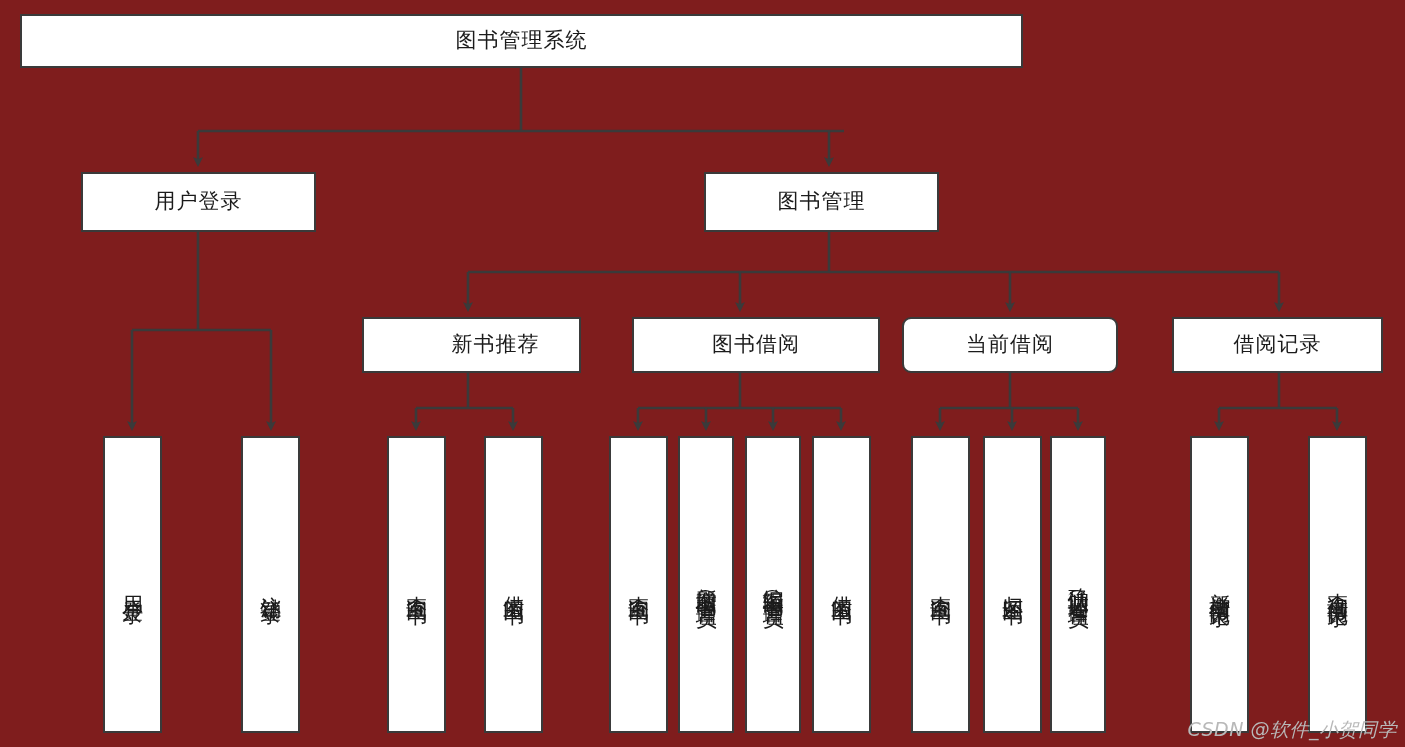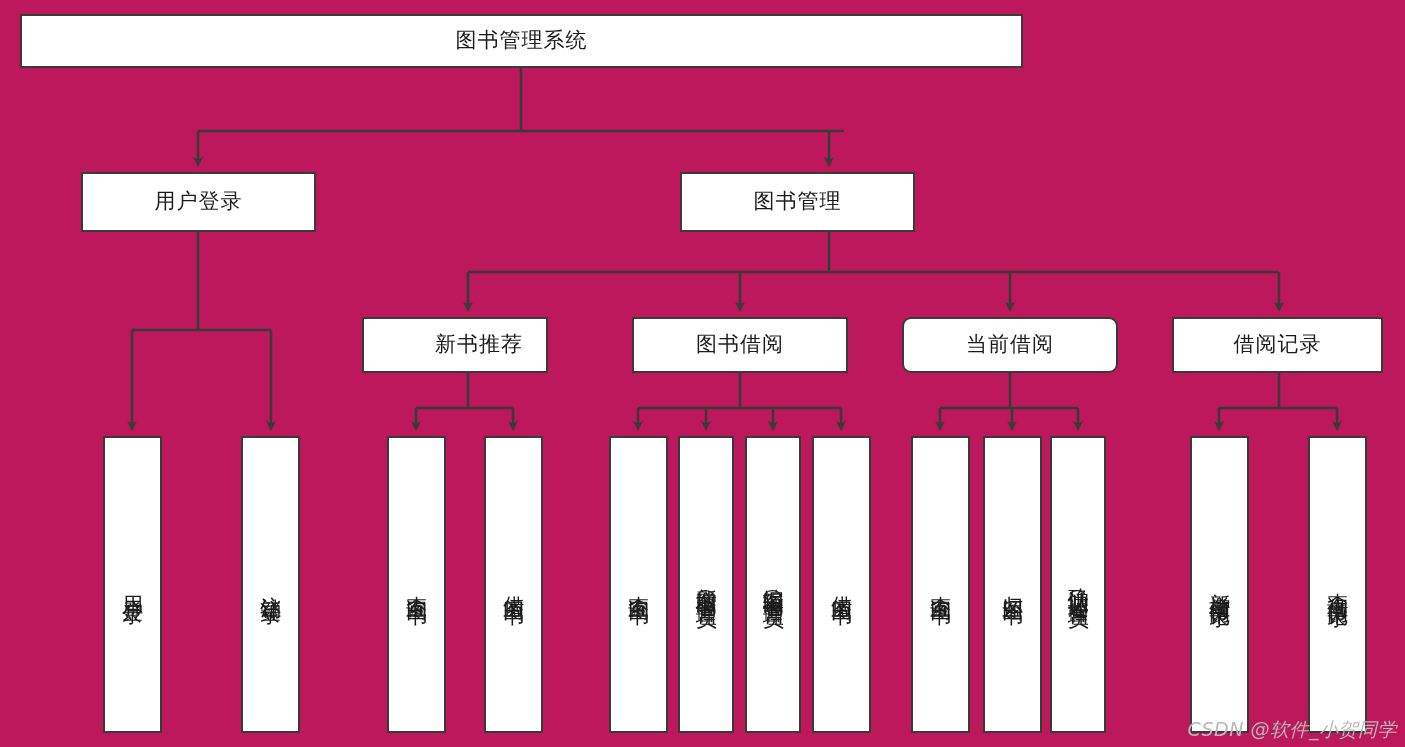--- a/index.html
+++ b/index.html
@@ -4,21 +4,21 @@
 <style>
   html, body {
     margin: 0;
     padding: 0;
     background: #ffffff;
   }
   #canvas {
     position: relative;
     width: 1405px;
     height: 747px;
-    background: #be185d;
+    background: #7f1d1d;
     font-family: "DejaVu Sans", "Liberation Sans", sans-serif;
     overflow: hidden;
   }
   .edges {
     position: absolute;
     left: 0;
     top: 0;
     width: 1405px;
     height: 747px;
     pointer-events: none;
@@ -119,28 +119,28 @@
     </g>
   </svg>
 
   <div class="node horiz" style="left:20px; top:14px; width:1003px; height:54px;">
     <span>图书管理系统</span>
   </div>
 
   <div class="node horiz" style="left:81px; top:172px; width:235px; height:60px;">
     <span>用户登录</span>
   </div>
-  <div class="node horiz" style="left:680px; top:172px; width:235px; height:60px;">
+  <div class="node horiz" style="left:704px; top:172px; width:235px; height:60px;">
     <span>图书管理</span>
   </div>
 
-  <div class="node horiz" style="left:362px; top:317px; width:186px; height:56px;padding-left:48px;">
+  <div class="node horiz" style="left:362px; top:317px; width:219px; height:56px;padding-left:48px;">
     <span>新书推荐</span>
   </div>
-  <div class="node horiz" style="left:632px; top:317px; width:216px; height:56px;justify-content:center;">
+  <div class="node horiz" style="left:632px; top:317px; width:248px; height:56px;justify-content:center;">
     <span>图书借阅</span>
   </div>
   <div class="node horiz" style="left:902px; top:317px; width:216px; height:56px;border-radius:9px;">
     <span>当前借阅</span>
   </div>
   <div class="node horiz" style="left:1124px; top:317px; width:211px; height:56px;margin-left:48px;">
     <span>借阅记录</span>
   </div>
 
   <div class="node vert" style="left:103px; top:436px; width:59px; height:297px;">

